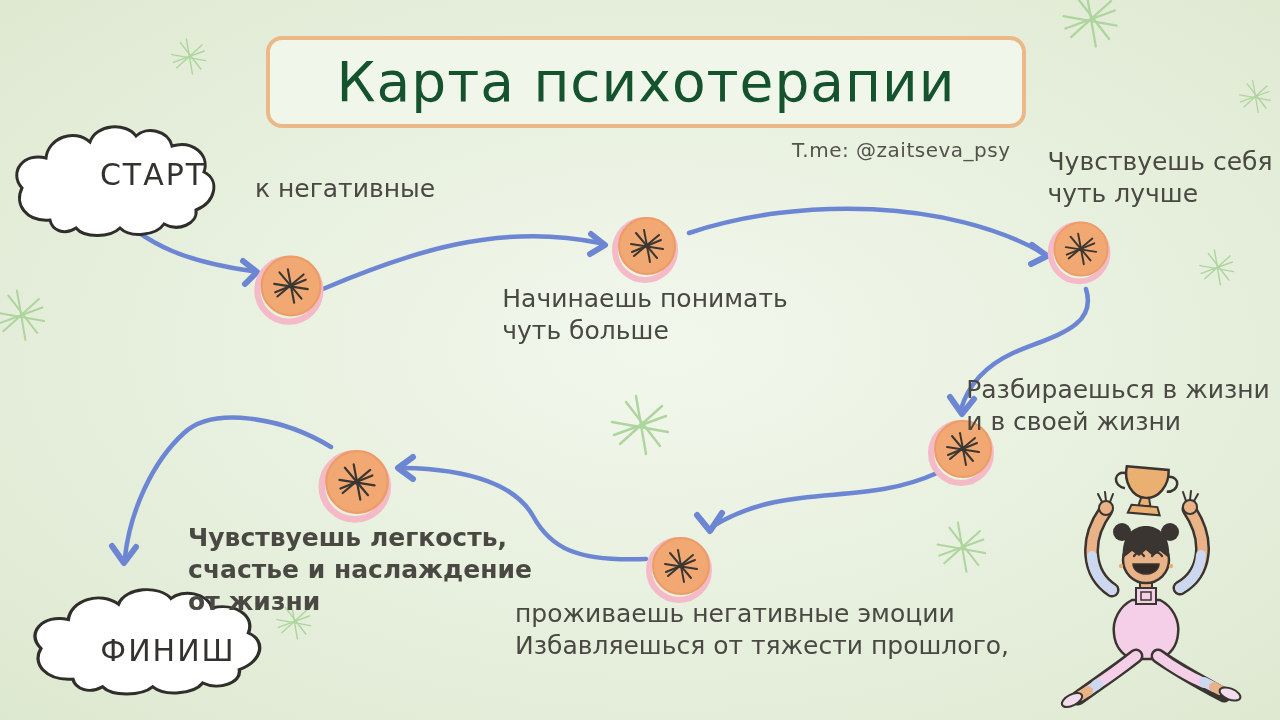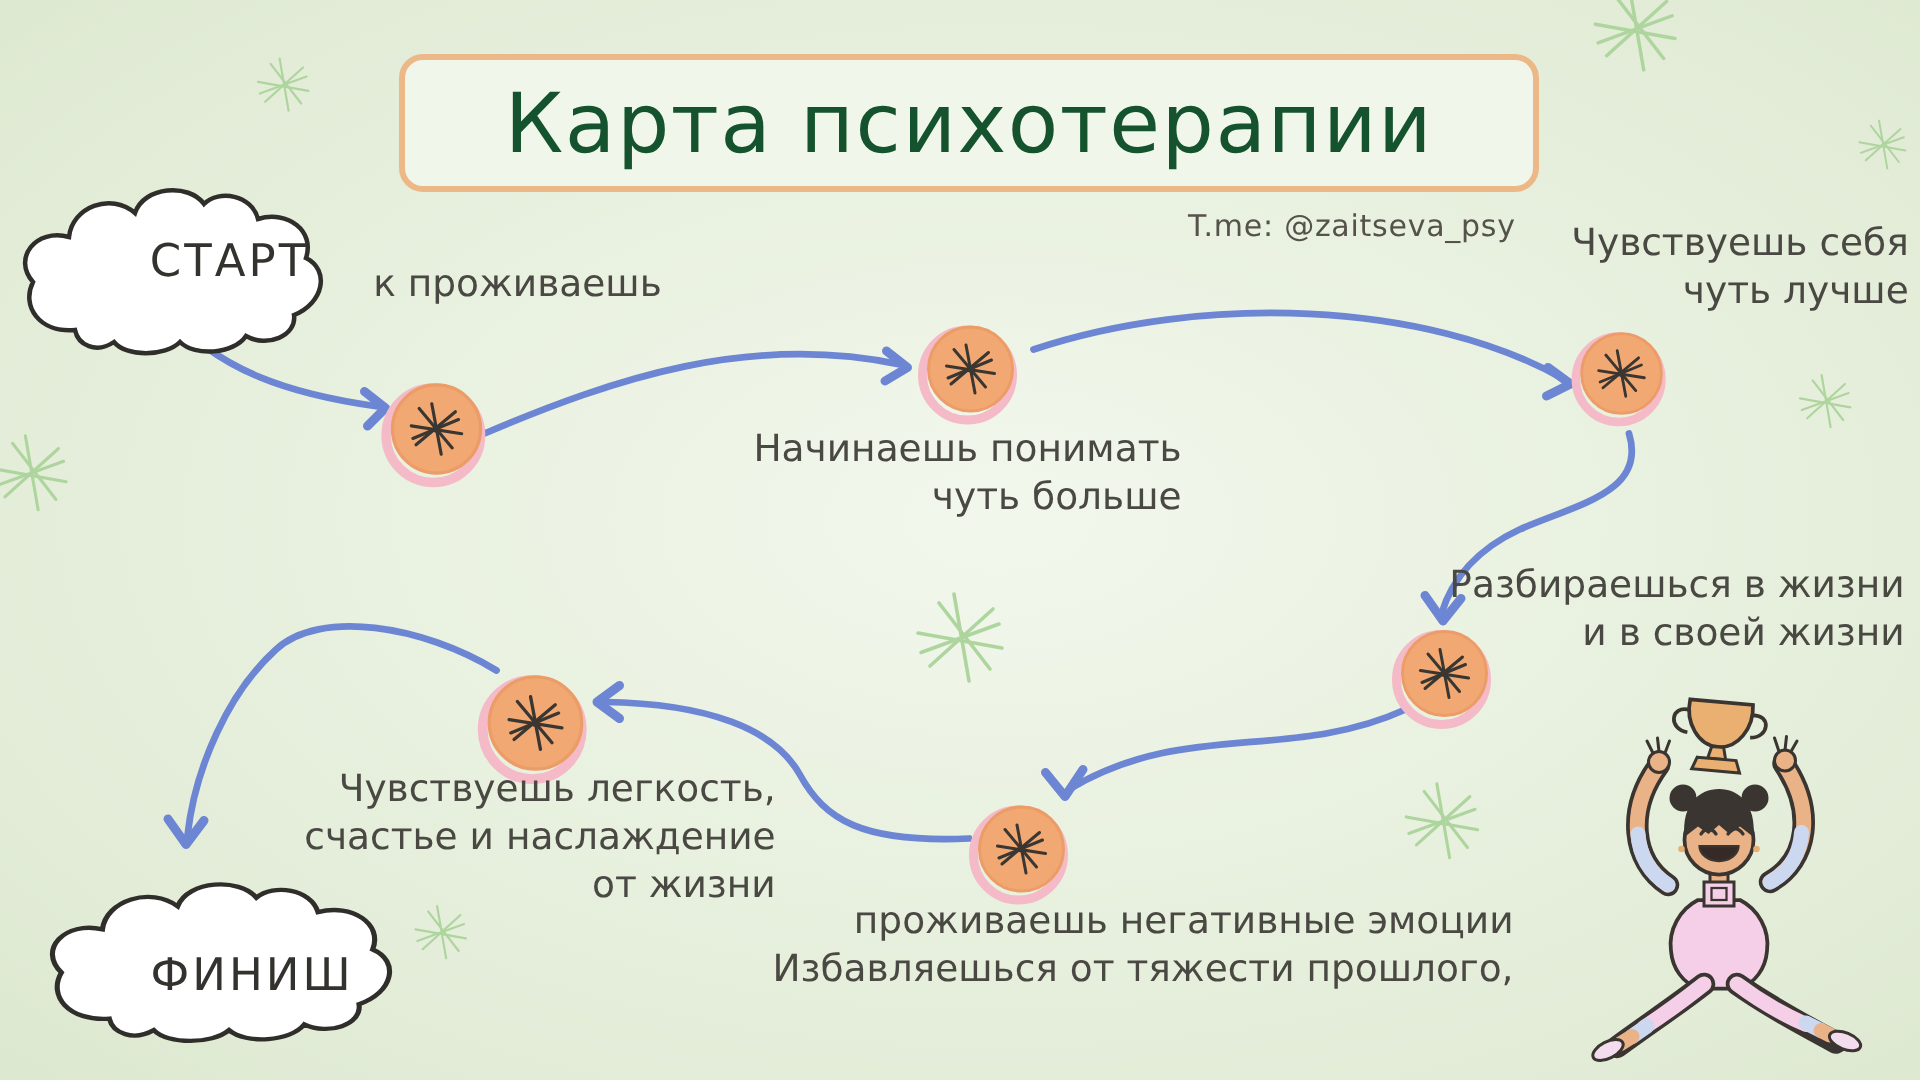--- a/index.html
+++ b/index.html
@@ -24,21 +24,21 @@
   .node-body{fill:var(--node-fill);stroke:#ec9c66;stroke-width:2;}
   .node-ast{stroke:var(--node-ink);stroke-width:2;stroke-linecap:round;}
   .spark{stroke:var(--sparkle);stroke-width:2.4;stroke-linecap:round;}
   .title-box{
     position:absolute;left:266px;top:36px;width:752px;height:84px;
     border:4px solid var(--title-border);border-radius:16px;background:var(--title-fill);
     display:flex;align-items:center;justify-content:center;
   }
   .title-text{font-size:55px;letter-spacing:1px;color:#14532d;}
   .credit{position:absolute;left:792px;top:138px;width:240px;font-size:20px;color:#55524b;letter-spacing:.5px;}
-  .hand-label{position:absolute;transform:translateX(-50%);text-align:right;font-size:25px;line-height:1.28;color:#4a4843;}
+  .hand-label{position:absolute;transform:translateX(-50%);text-align:left;font-size:25px;line-height:1.28;color:#4a4843;}
   .hand-label span{display:block;white-space:nowrap;}
   .cloud-label{position:absolute;transform:translateX(-50%);font-size:30px;letter-spacing:2px;color:#33322e;margin-left:40px;}
   .char-outline{stroke:var(--hair);stroke-linecap:round;fill:none;}
 </style>
 </head>
 <body>
 
 <div class="canvas">
 
   <svg class="scene" width="1280" height="720" viewBox="0 0 1280 720">
@@ -162,37 +162,37 @@
 
   <div class="title-box">
     <div class="title-text">Карта психотерапии</div>
   </div>
   <div class="credit">T.me: @zaitseva_psy</div>
 
   <div class="cloud-label" style="left:113px;top:157px;">СТАРТ</div>
   <div class="cloud-label" style="left:128px;top:633px;">ФИНИШ</div>
 
   <div class="hand-label" style="left:345px;top:173px;">
-    <span>к проживаешь</span>
+    <span>к негативные</span>
   </div>
   <div class="hand-label" style="left:645px;top:283px;">
     <span>Начинаешь понимать</span>
     <span>чуть больше</span>
   </div>
   <div class="hand-label" style="left:1160px;top:146px;">
     <span>Чувствуешь себя</span>
     <span>чуть лучше</span>
   </div>
   <div class="hand-label" style="left:1118px;top:374px;">
     <span>Разбираешься в жизни</span>
     <span>и в своей жизни</span>
   </div>
   <div class="hand-label" style="left:762px;top:598px;">
     <span>проживаешь негативные эмоции</span>
     <span>Избавляешься от тяжести прошлого,</span>
   </div>
-  <div class="hand-label" style="left:360px;top:510px;">
+  <div class="hand-label" style="left:360px;top:522px;font-weight:bold;">
     <span>Чувствуешь легкость,</span>
     <span>счастье и наслаждение</span>
     <span>от жизни</span>
   </div>
 
 </div>
 
 </body></html>

